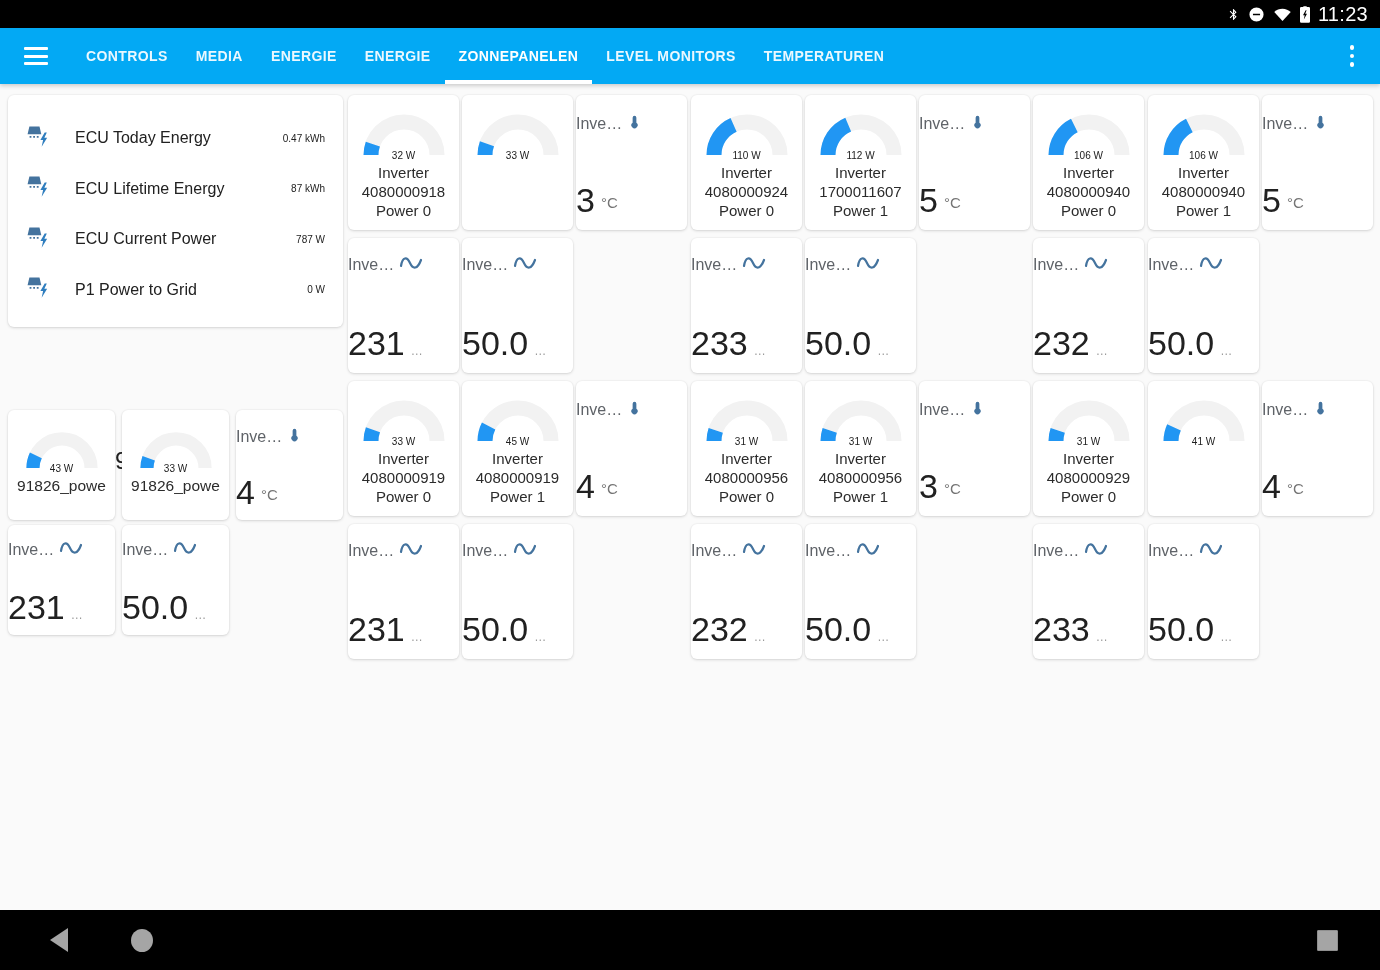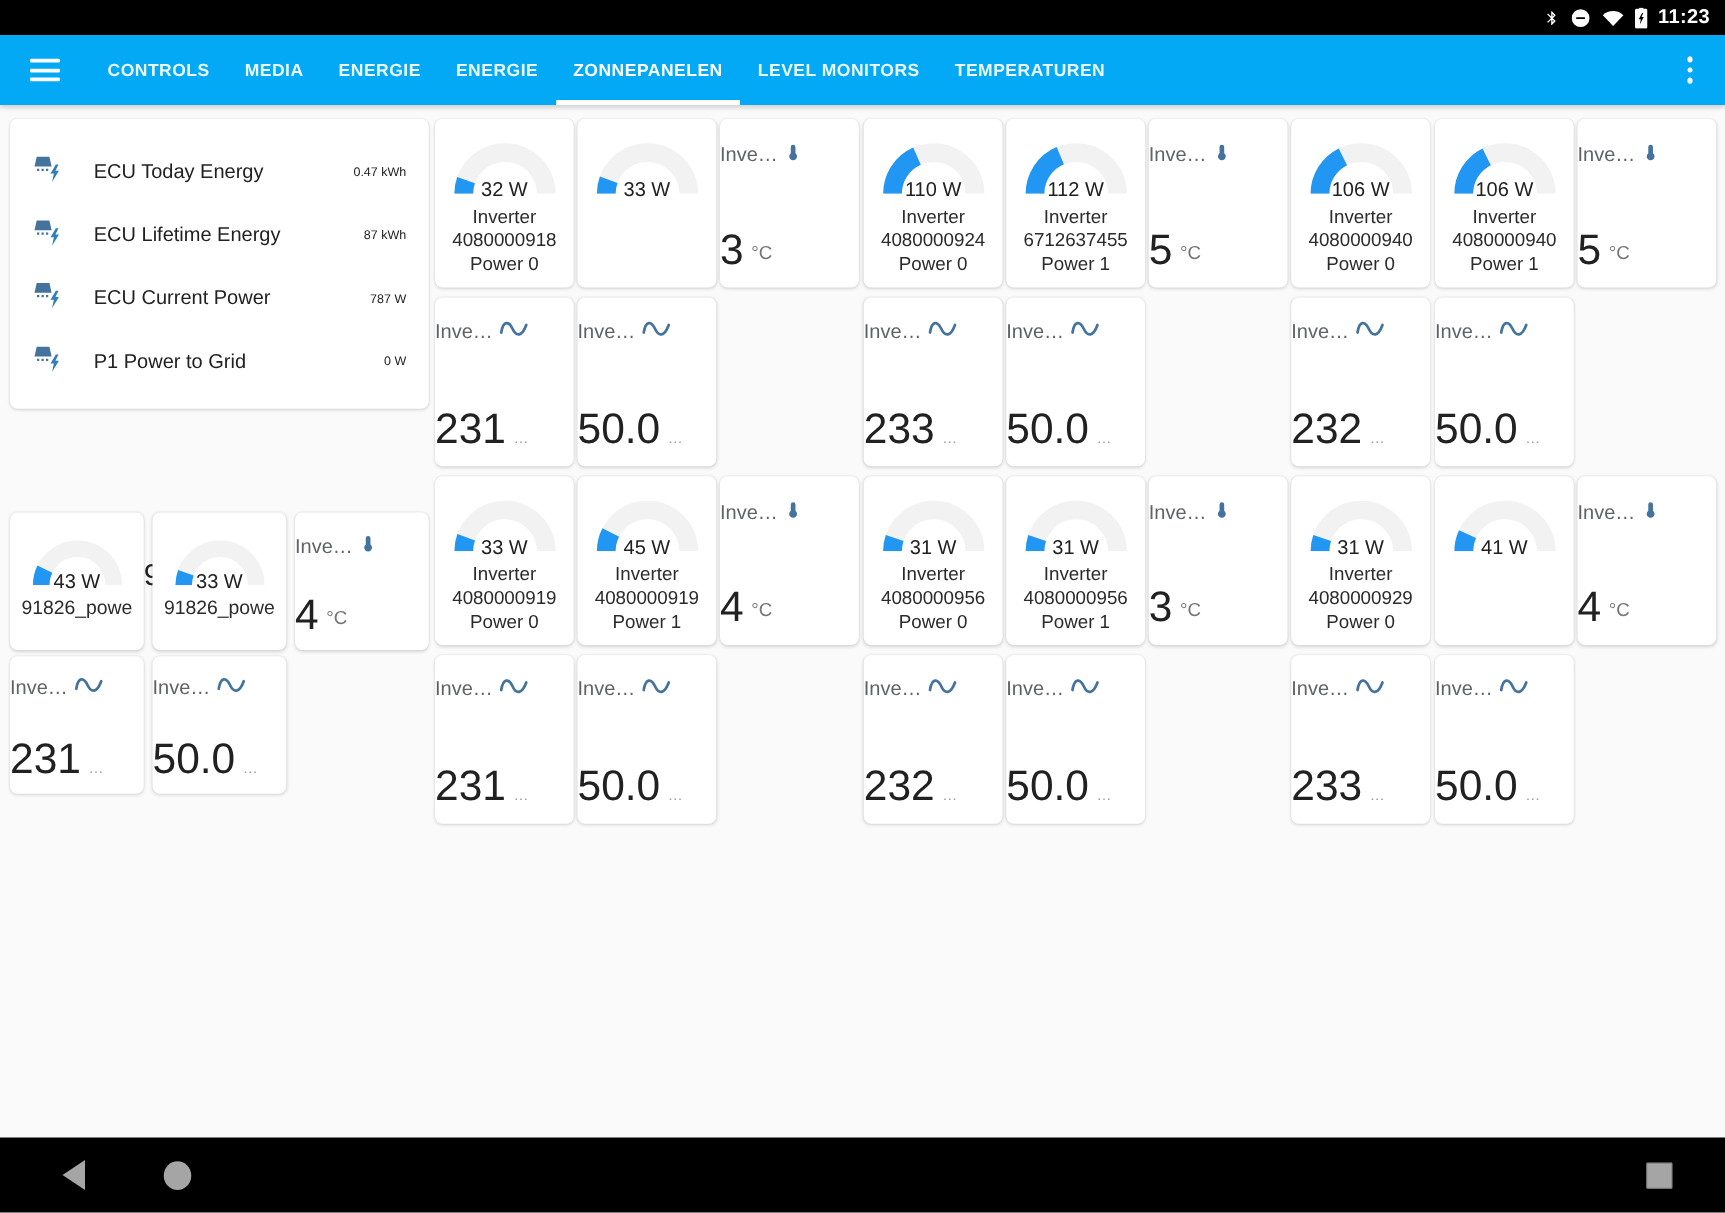--- a/index.html
+++ b/index.html
@@ -3,21 +3,21 @@
 <meta charset="utf-8">
 <style>
   * { margin:0; padding:0; box-sizing:border-box; }
   html,body { width:1380px; height:970px; overflow:hidden;
     font-family:"Liberation Sans", sans-serif; background:#fafafa; }
 
   
   .status-bar { position:absolute; left:0; top:0; width:1380px; height:28px;
     background:#000; display:flex; align-items:center; justify-content:flex-end;
     padding-right:12px; gap:8px; color:#fff; }
-  .status-bar .time { font-size:16px; font-weight:700; letter-spacing:.3px; }
+  .status-bar .time { font-size:20px; font-weight:400; letter-spacing:.3px; }
   .sicon { height:17px; display:flex; align-items:center; }
 
   
   .app-bar { position:absolute; left:0; top:28px; width:1380px; height:56px;
     background:#03a9f4; display:flex; align-items:stretch;
     box-shadow:0 2px 4px rgba(0,0,0,.18); z-index:5; }
   .hamburger { width:72px; display:flex; flex-direction:column; justify-content:center;
     align-items:center; gap:4.5px; cursor:pointer; }
   .hamburger span { width:24px; height:3px; background:#fff; border-radius:1px; }
   .tabs { display:flex; align-items:stretch; }
@@ -41,21 +41,21 @@
   .ecu-row .val { margin-left:auto; font-size:10px; color:#212121; }
 
   .section-heading { position:absolute; left:27px; top:363px; font-size:24px;
     color:#212121; font-weight:400; }
 
   
   .gauge-card { display:flex; flex-direction:column; align-items:center; overflow:hidden; }
   .gwrap { position:relative; margin-top:10px; }
   .gwrap.cmp { margin-top:14px; }
   .gval { position:absolute; left:0; right:0; bottom:-2px; text-align:center;
-    font-size:16px; font-weight:500; color:#212121; white-space:nowrap; }
+    font-size:10px; font-weight:500; color:#212121; white-space:nowrap; }
   .gname { margin-top:4px; width:100%; padding:0 2px; text-align:center; font-size:15px;
     line-height:19px; color:#2b2b2b; overflow:hidden; max-height:58px; }
   .gname.one { white-space:nowrap; max-height:19px; font-size:15.5px; }
 
   
   .sensor-card { display:flex; flex-direction:column; align-items:flex-start; overflow:hidden; }
   .s-label { margin-top:16px; display:flex; align-items:center; gap:5px;
     font-size:16px; color:#5f6368; white-space:nowrap; }
   .sensor-card.cmp .s-label { margin-top:14px; }
   .s-value { margin-top:auto; margin-bottom:10px; display:flex; align-items:baseline;
@@ -191,21 +191,21 @@
     <path d="M 17 50 A 33 33 0 0 1 83 50" fill="none" stroke="#f2f2f2" stroke-width="15"></path>
     <path d="M 17 50 A 33 33 0 0 1 36.58 19.85" fill="none" stroke="#2196f3" stroke-width="15"></path>
           </svg><div class="gval">110 W</div></div>
         <div class="gname">Inverter 4080000924 Power 0</div>
       </div>
       <div class="card gauge-card" style="left: 805px; top: 11px; width: 111px; height: 135px;">
         <div class="gwrap"><svg width="100" height="50" viewBox="0 0 100 50">
     <path d="M 17 50 A 33 33 0 0 1 83 50" fill="none" stroke="#f2f2f2" stroke-width="15"></path>
     <path d="M 17 50 A 33 33 0 0 1 37.21 19.58" fill="none" stroke="#2196f3" stroke-width="15"></path>
           </svg><div class="gval">112 W</div></div>
-        <div class="gname">Inverter 6712637455 Power 1</div>
+        <div class="gname">Inverter 1700011607 Power 1</div>
       </div>
       <div class="card sensor-card" style="left: 919px; top: 11px; width: 111px; height: 135px;">
         <div class="s-label">
           <span>Inve…</span>
           <span><svg width="15" height="22" viewBox="0 0 24 24">
               <path fill="#44739e" d="M15 13V5a3 3 0 00-6 0v8a5 5 0 106 0z"></path>
             </svg></span>
         </div>
         <div class="s-value">
           <span class="s-num">5</span>

